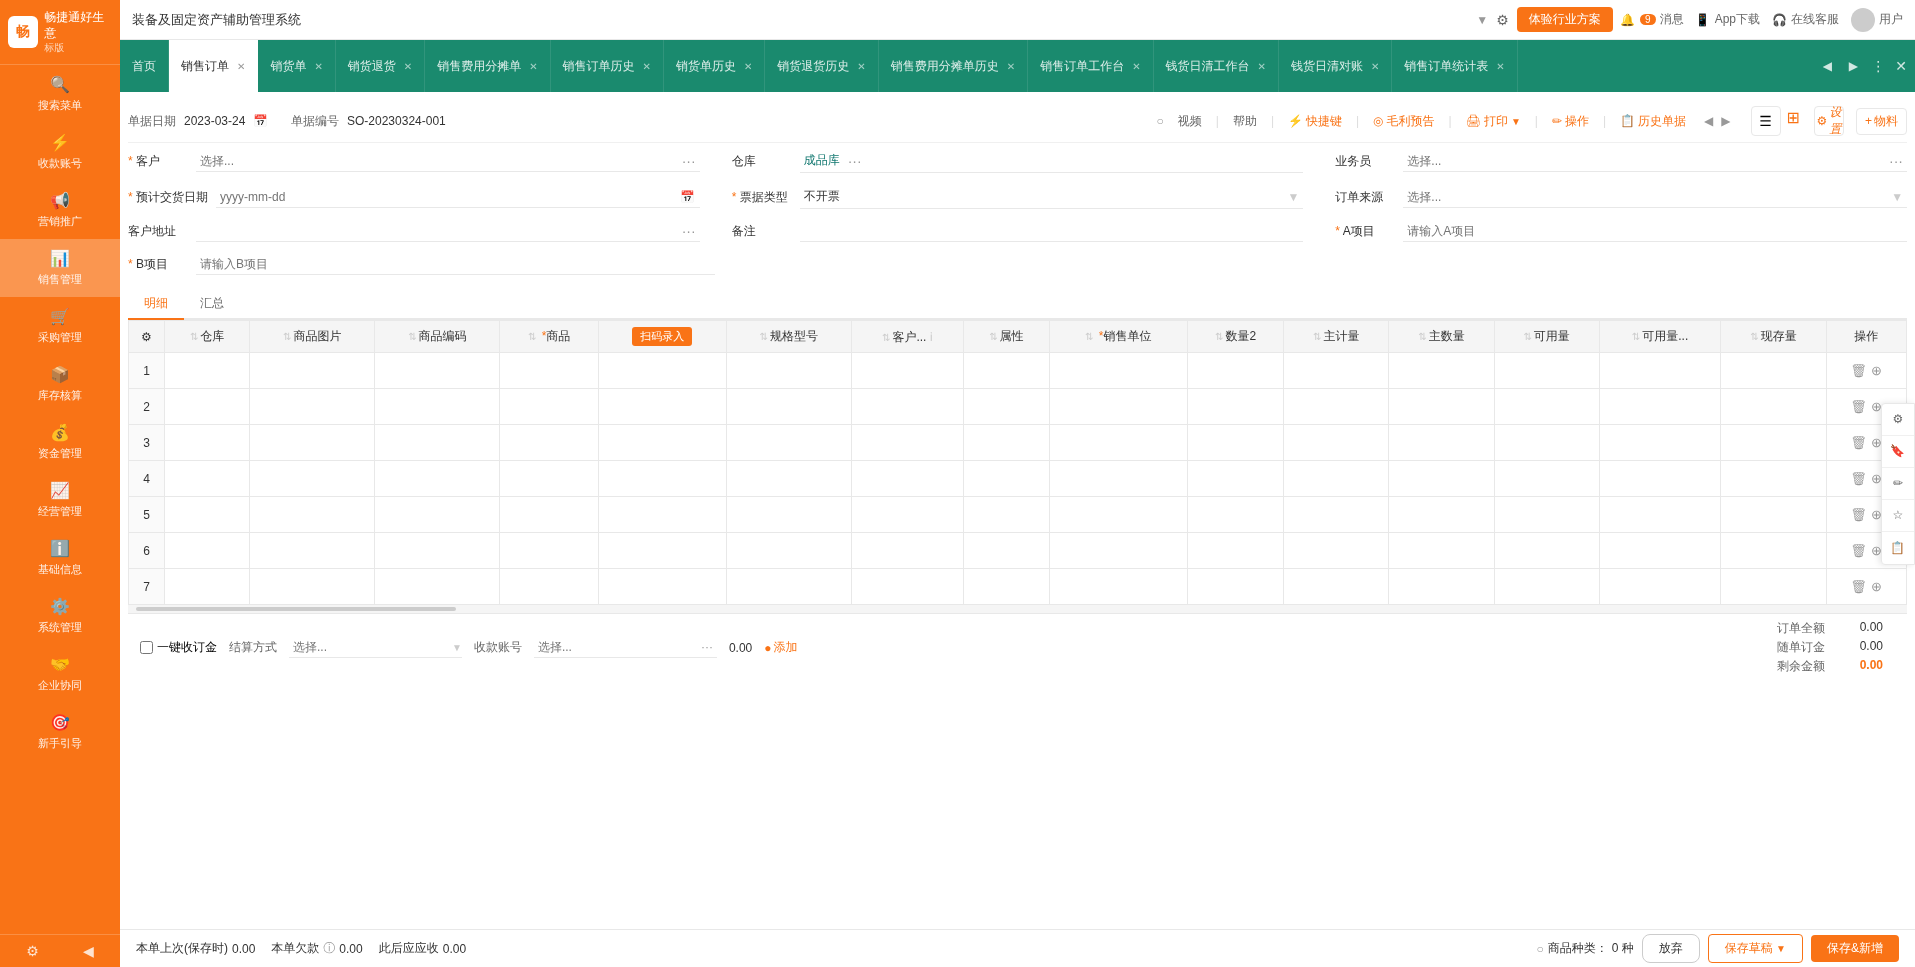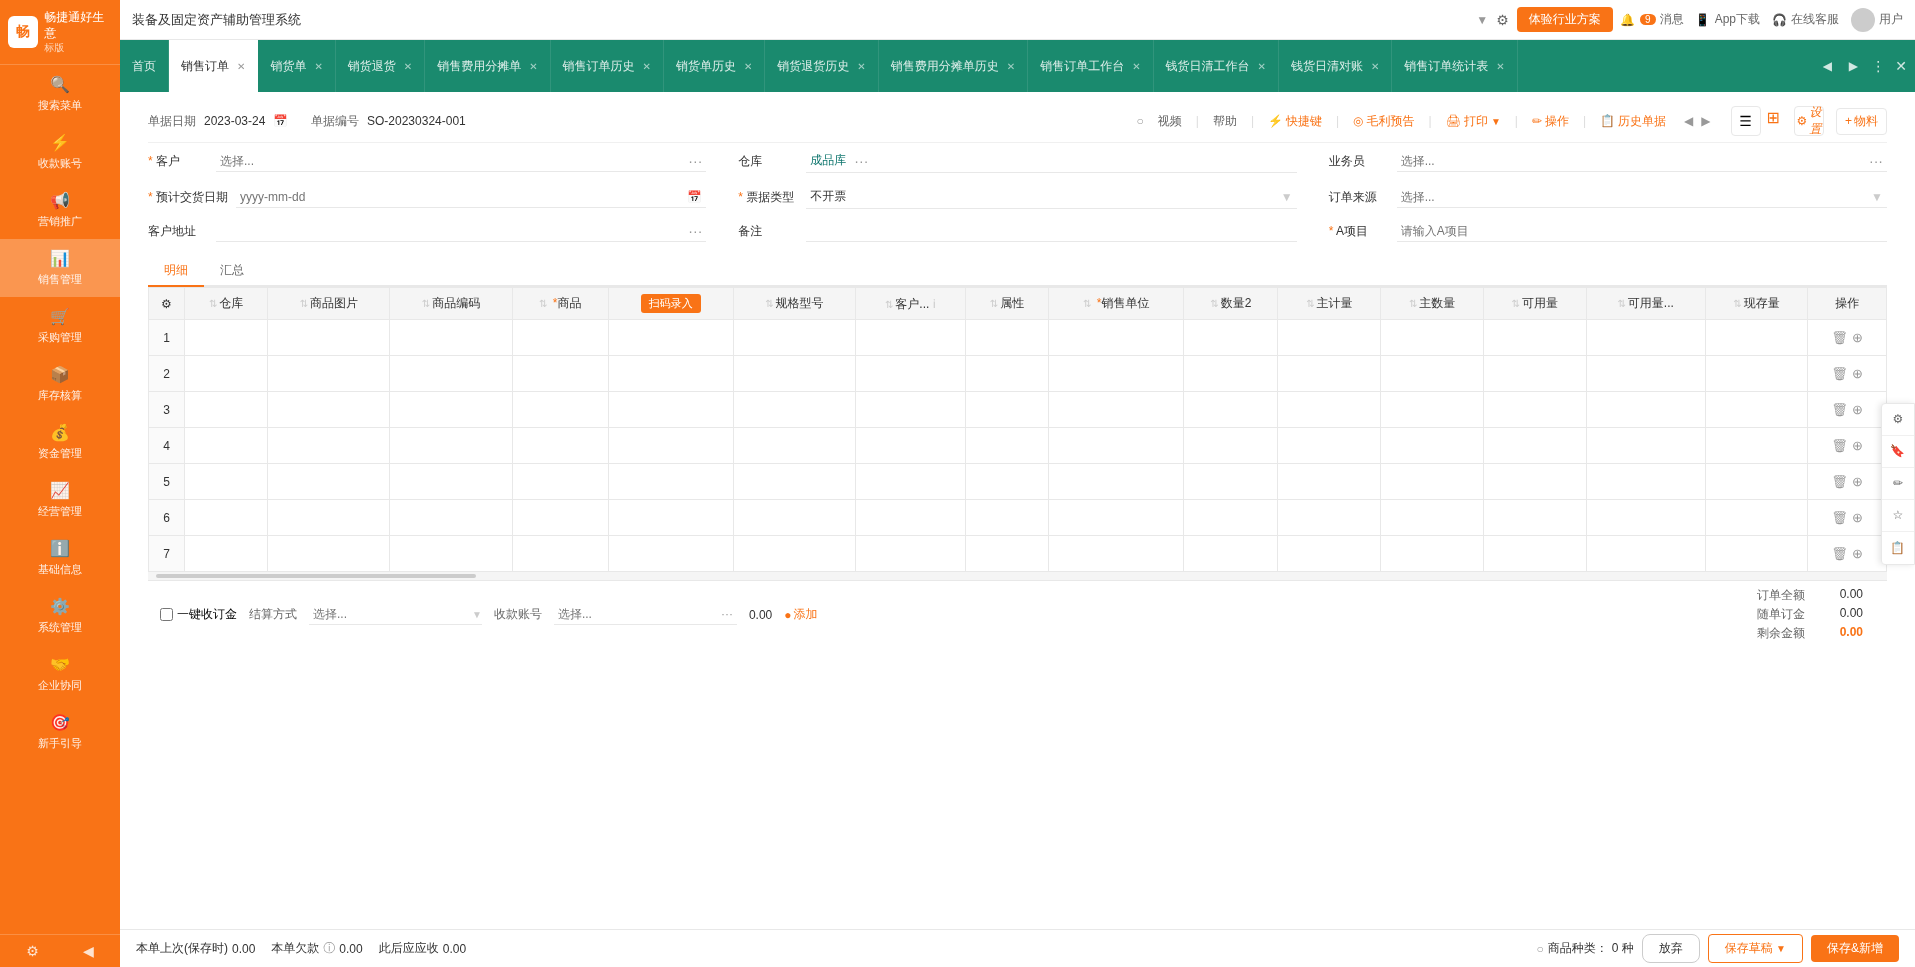--- a/index.html
+++ b/index.html
@@ -190,21 +190,21 @@
       color: rgba(255,255,255,0.8);
       cursor: pointer;
       padding: 2px 4px;
       font-size: 14px;
     }
 
     
     .form-area {
       background: #fff;
       margin: 0;
-      padding: 8px 28px;
+      padding: 8px 8px;
     }
 
     
     .toolbar-row {
       display: flex;
       align-items: center;
       gap: 8px;
       padding: 6px 0;
       border-bottom: 1px solid #f0f0f0;
     }
@@ -816,20 +816,31 @@
           <span class="form-label">
             <span class="required-star">*</span>
             <span>A项目</span>
           </span>
           <div class="form-input-wrap">
             <input type="text" placeholder="请输入A项目" style="">
           </div>
         </div>
       </div>
 
+      <div class="form-row">
+        <div class="form-field" style="max-width:33%;">
+          <span class="form-label">
+            <span class="required-star">*</span>
+            <span>B项目</span>
+          </span>
+          <div class="form-input-wrap">
+            <input type="text" placeholder="请输入B项目" style="">
+          </div>
+        </div>
+      </div>
 
       <div class="detail-tabs">
         <div class="detail-tab active">
           <span>明细</span>
         </div>
         <div class="detail-tab">
           <span>汇总</span>
         </div>
       </div>
 

